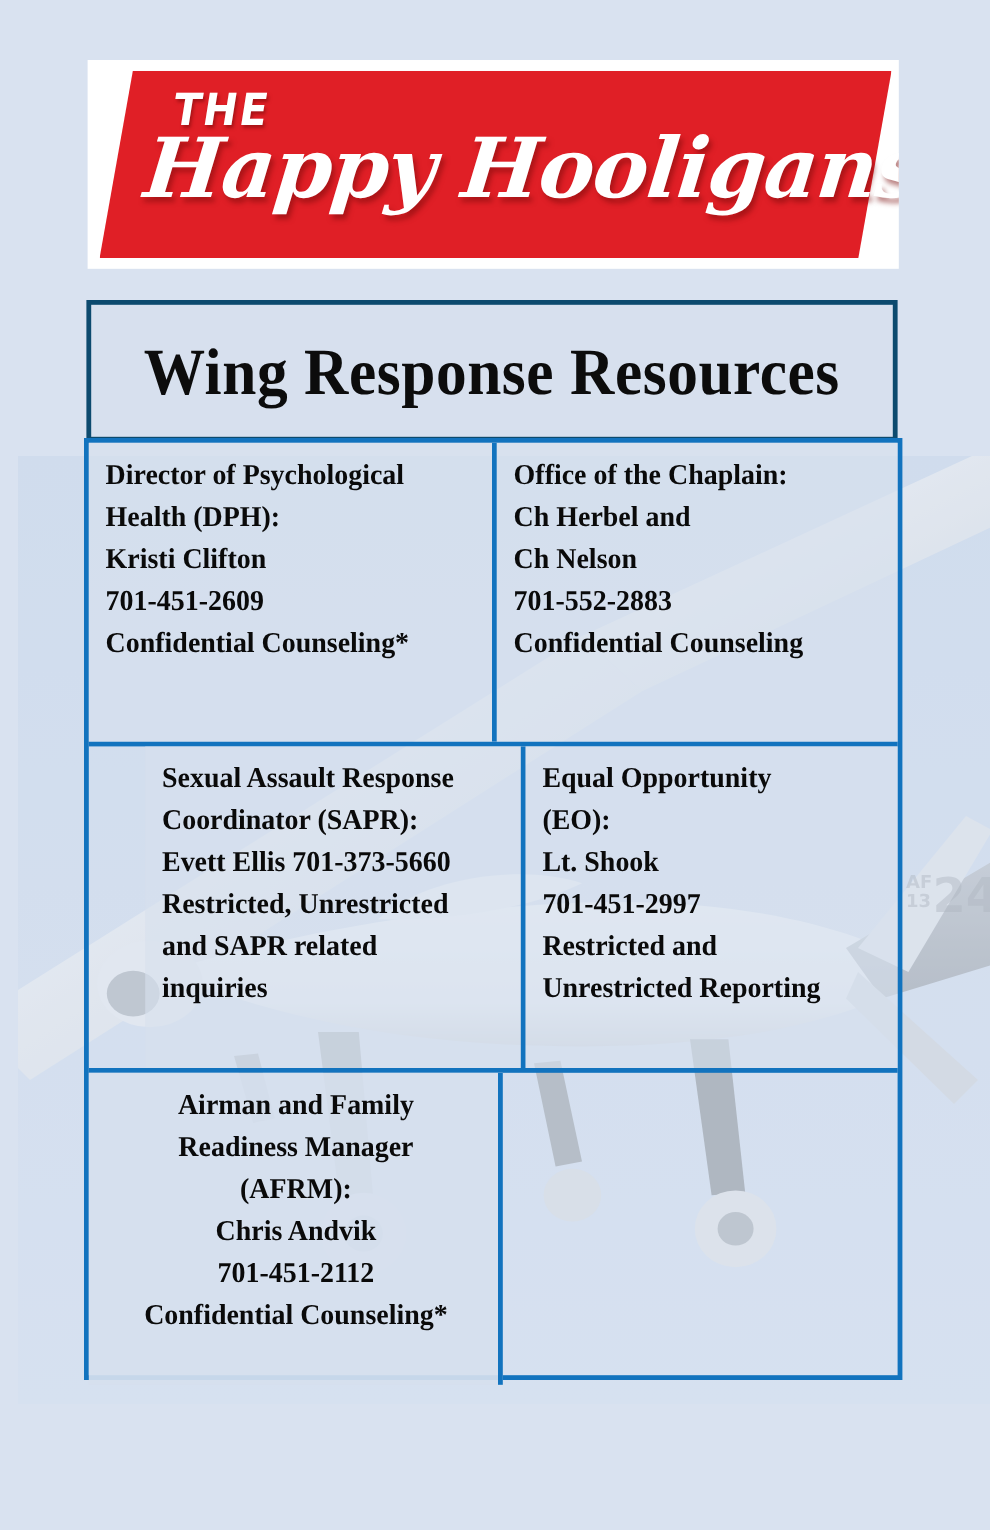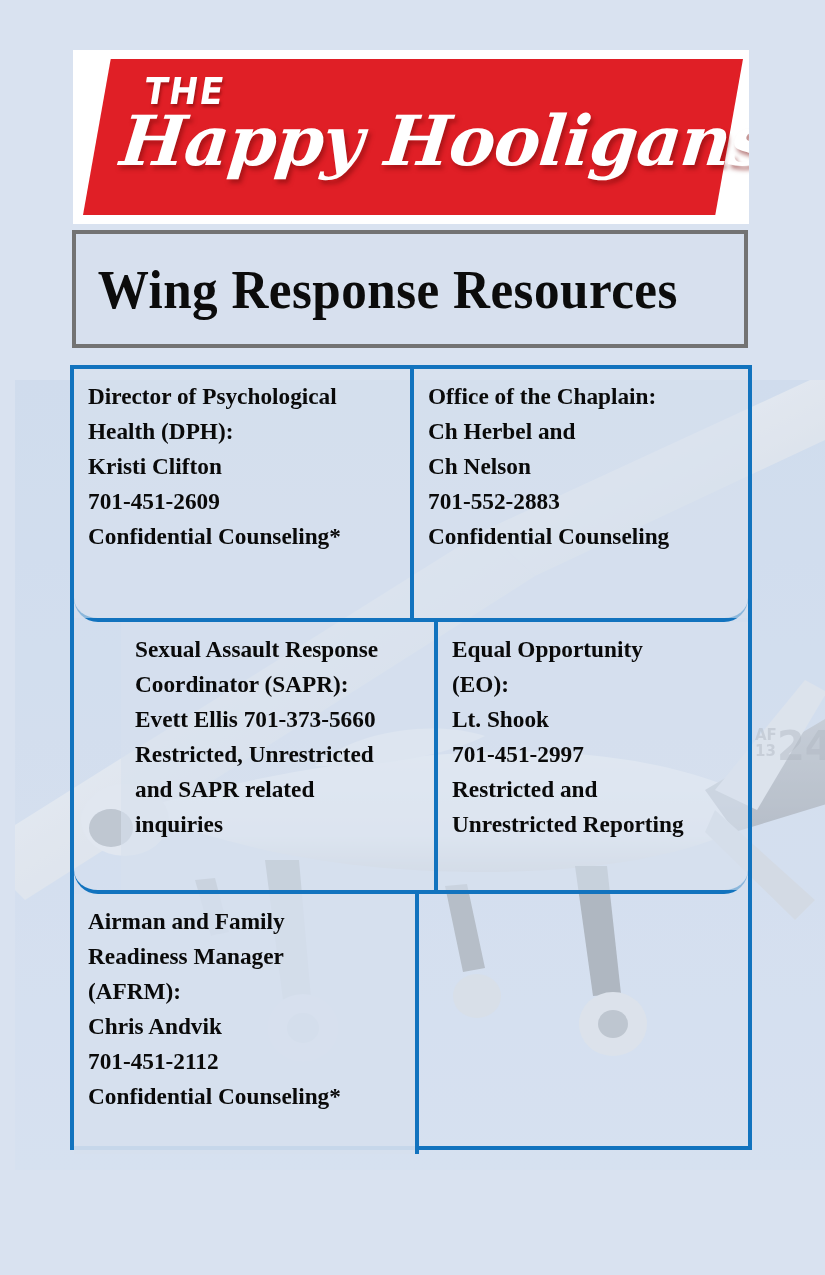--- a/index.html
+++ b/index.html
@@ -86,29 +86,29 @@
     letter-spacing: -1px;
     transform: skewX(-6deg);
     text-shadow: 3px 4px 4px rgba(120,10,10,0.5);
     white-space: nowrap;
   }
 
   
   .title-box {
     position: absolute;
     left: 72px;
-    top: 230px;
+    top: 250px;
     width: 676px;
     height: 118px;
     box-sizing: border-box;
-    border: 4px solid #737373;
+    border: 4px solid #0c4a6e;
     background: rgba(214,224,238,0.86);
     display: flex;
     align-items: center;
-    justify-content: flex-start;
+    justify-content: center;
   }
   .title-text {
     font-family: "Liberation Serif", serif;
     font-weight: bold;
     font-size: 55px;
     color: #0c0c0c;
     transform: scaleX(0.93);
     white-space: nowrap;
     letter-spacing: 0.5px;
   }
@@ -122,41 +122,40 @@
     height: 785px;
     box-sizing: border-box;
     border: 4px solid #1273be;
     display: flex;
     flex-direction: column;
   }
   .res-row {
     display: flex;
     flex: 0 0 auto;
     border-bottom: 4px solid #1273be;
-    border-radius: 24px;
   }
   .res-row:last-child { border-bottom: none; }
   .res-row.r1 { height: 249px; }
   .res-row.r2 { height: 268px; padding-left: 47px; }
   .res-row.r3 { height: 260px; }
 
   .res-cell {
     box-sizing: border-box;
     padding: 10px 0 0 14px;
     background: rgba(214,224,238,0.62);
     overflow: hidden;
   }
   .res-cell.left {
     width: 345px;
     border-right: 4px solid #1273be;
   }
   .res-cell.right {
     width: 338px;
   }
-  .res-cell.plain { background: rgba(214,224,238,0.92); }
+  .res-cell.plain { background: rgba(214,224,238,0.92); text-align: center; }
 
   .res-line {
     font-family: "Liberation Serif", serif;
     font-weight: bold;
     font-size: 24px;
     line-height: 35px;
     color: #0a0a0a;
     white-space: nowrap;
     transform: scaleX(0.97);
     transform-origin: left center;

